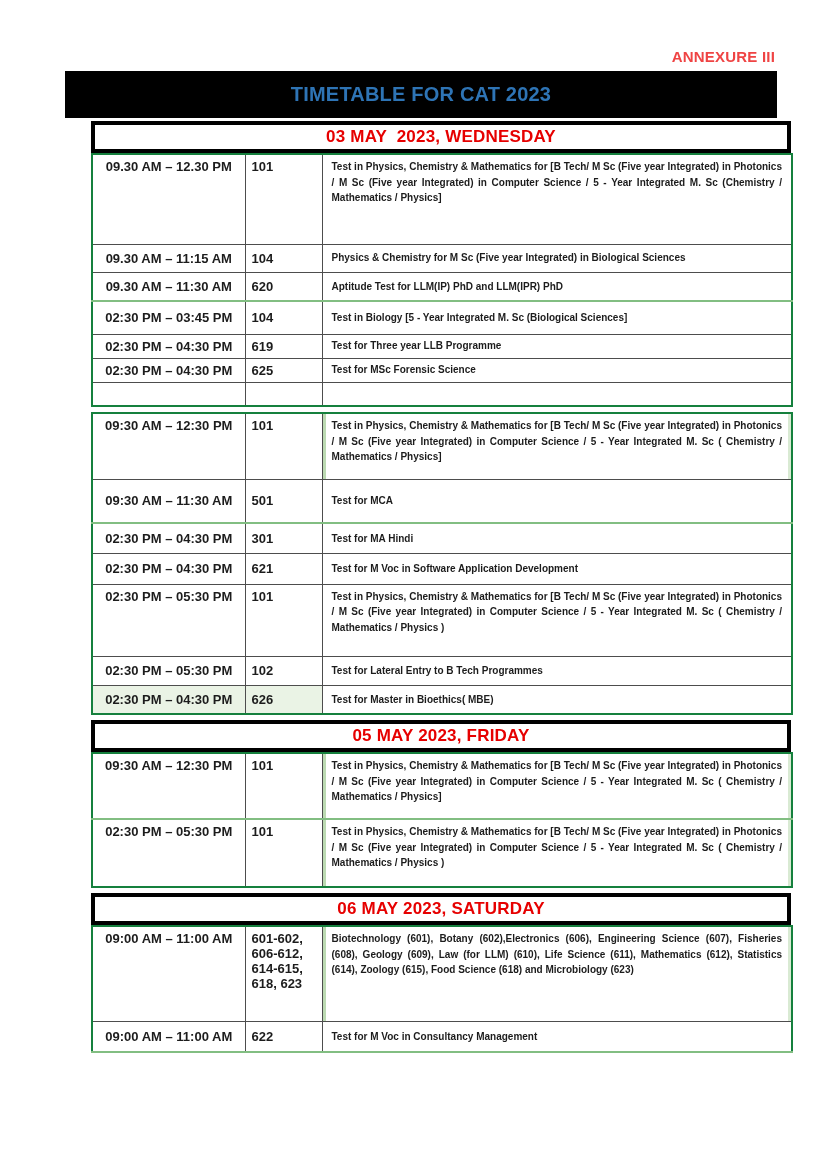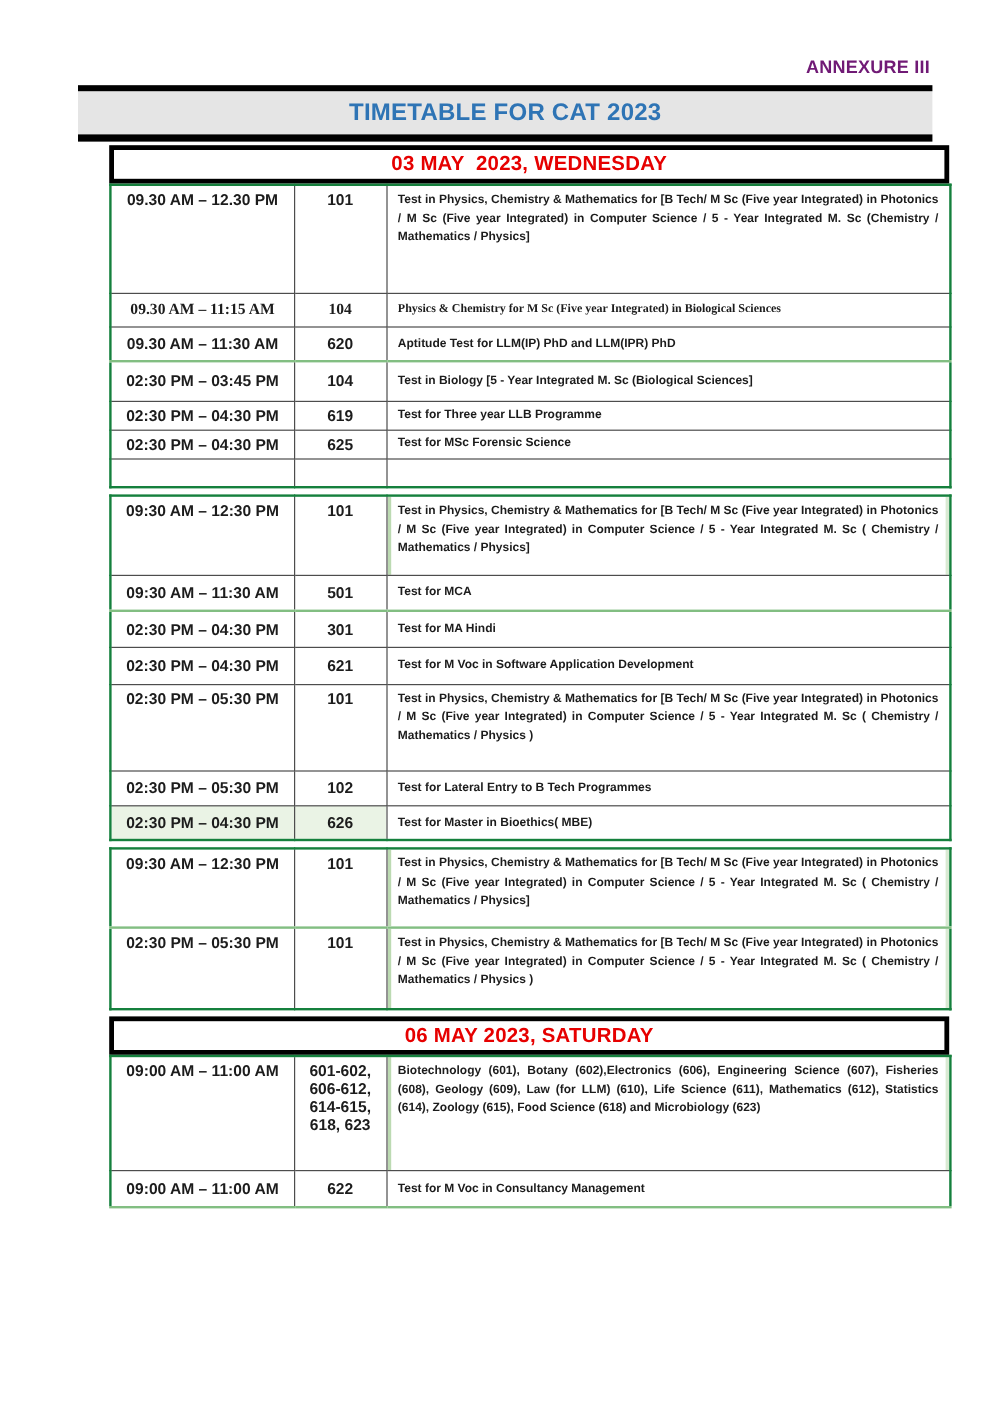--- a/index.html
+++ b/index.html
@@ -2,27 +2,27 @@
 <html><head>
 <meta charset="utf-8">
 <style>
   html,body{margin:0;padding:0;}
   body{
     width:827px;height:1169px;background:#ffffff;position:relative;
     font-family:"Liberation Sans",sans-serif;font-weight:bold;color:#1c1c1c;
     -webkit-font-smoothing:antialiased;
   }
   .annexure{
-    position:absolute;top:48px;right:52px;font-size:15px;color:#701a75;
+    position:absolute;top:48px;right:52px;font-size:15px;color:#ef4444;
     letter-spacing:.2px;
   }
   .banner{
     position:absolute;top:71px;left:65px;width:712px;box-sizing:border-box;
     border-top:5px solid #000;border-bottom:6px solid #000;
-    background:#e5e5e5;height:47px;display:flex;align-items:center;justify-content:center;
+    background:#000000;height:47px;display:flex;align-items:center;justify-content:center;
   }
   .banner-title{color:#2E74B5;font-size:20px;letter-spacing:.2px;}
   .content{
     position:absolute;top:121px;left:75px;width:700px;padding-left:16px;
   }
   .day-section{margin-top:0;}
   .day-section + .day-section{margin-top:5px;}
   .day-header{
     box-sizing:border-box;border:4px solid #000;background:#fff;
     height:32px;display:flex;align-items:center;justify-content:center;
@@ -33,21 +33,21 @@
     border:2px solid #15803d;
   }
   td.cell{
     border:1px solid #4d4d4d;font-size:13px;padding:2px 6px;
     vertical-align:middle;overflow:hidden;
   }
   col.c-time{width:153px;}
   col.c-room{width:77px;}
   col.c-desc{width:470px;}
   td.time{text-align:center;white-space:nowrap;}
-  td.room{text-align:center;}
+  td.room{}
   td.desc{text-align:justify;font-size:10px;padding:3px 9px;line-height:1.55;}
   tr.tall td{vertical-align:top;padding-top:4px;}
   tr.green-after td{border-bottom:2px solid #82BE82;}
   tr.tint td.time, tr.tint td.room{background:#EAF3E5;}
   td.desc.green-edge{box-shadow:inset 3px 0 0 #BCDAB2, inset -3px 0 0 #D9EAD3;}
 </style>
 </head>
 <body>
 
 <div class="annexure">ANNEXURE III</div>
@@ -67,21 +67,21 @@
           <col class="c-room">
           <col class="c-desc">
         </colgroup>
       <tbody>
   <tr class="slot-row tall" style="height: 90px;">
     <td class="cell time">09.30 AM – 12.30 PM</td>
     <td class="cell room">101</td>
     <td class="cell desc">Test in Physics, Chemistry &amp; Mathematics for [B Tech/ M Sc (Five year Integrated) in Photonics / M Sc (Five year Integrated) in Computer Science / 5 - Year Integrated M. Sc (Chemistry / Mathematics / Physics]</td>
   </tr>
 
-  <tr class="slot-row" style="height: 28px; font-family: Liberation Serif, serif;">
+  <tr class="slot-row" style="height: 28px;">
     <td class="cell time">09.30 AM – 11:15 AM</td>
     <td class="cell room">104</td>
     <td class="cell desc">Physics &amp; Chemistry for M Sc (Five year Integrated) in Biological Sciences</td>
   </tr>
 
   <tr class="slot-row green-after" style="height: 29px;">
     <td class="cell time">09.30 AM – 11:30 AM</td>
     <td class="cell room">620</td>
     <td class="cell desc">Aptitude Test for LLM(IP) PhD and LLM(IPR) PhD</td>
   </tr>
@@ -120,21 +120,21 @@
           <col class="c-room">
           <col class="c-desc">
         </colgroup>
       <tbody>
   <tr class="slot-row tall" style="height: 66px;">
     <td class="cell time">09:30 AM – 12:30 PM</td>
     <td class="cell room">101</td>
     <td class="cell desc green-edge">Test in Physics, Chemistry &amp; Mathematics for [B Tech/ M Sc (Five year Integrated) in Photonics / M Sc (Five year Integrated) in Computer Science / 5 - Year Integrated M. Sc ( Chemistry / Mathematics / Physics]</td>
   </tr>
 
-  <tr class="slot-row green-after" style="height: 30px;">
+  <tr class="slot-row green-after" style="height: 44px;">
     <td class="cell time">09:30 AM – 11:30 AM</td>
     <td class="cell room">501</td>
     <td class="cell desc">Test for MCA</td>
   </tr>
 
   <tr class="slot-row" style="height: 30px;">
     <td class="cell time">02:30 PM – 04:30 PM</td>
     <td class="cell room">301</td>
     <td class="cell desc">Test for MA Hindi</td>
   </tr>
@@ -160,20 +160,23 @@
   <tr class="slot-row tint" style="height: 29px;">
     <td class="cell time">02:30 PM – 04:30 PM</td>
     <td class="cell room">626</td>
     <td class="cell desc">Test for Master in Bioethics( MBE)</td>
   </tr>
 </tbody>
     </table>
   </section>
 
   <section class="day-section">
+    <div class="day-header">
+      <span class="day-title">05 MAY 2023, FRIDAY</span>
+    </div>
     <table class="day-table">
       <colgroup>
           <col class="c-time">
           <col class="c-room">
           <col class="c-desc">
         </colgroup>
       <tbody>
   <tr class="slot-row tall green-after" style="height: 66px;">
     <td class="cell time">09:30 AM – 12:30 PM</td>
     <td class="cell room">101</td>

